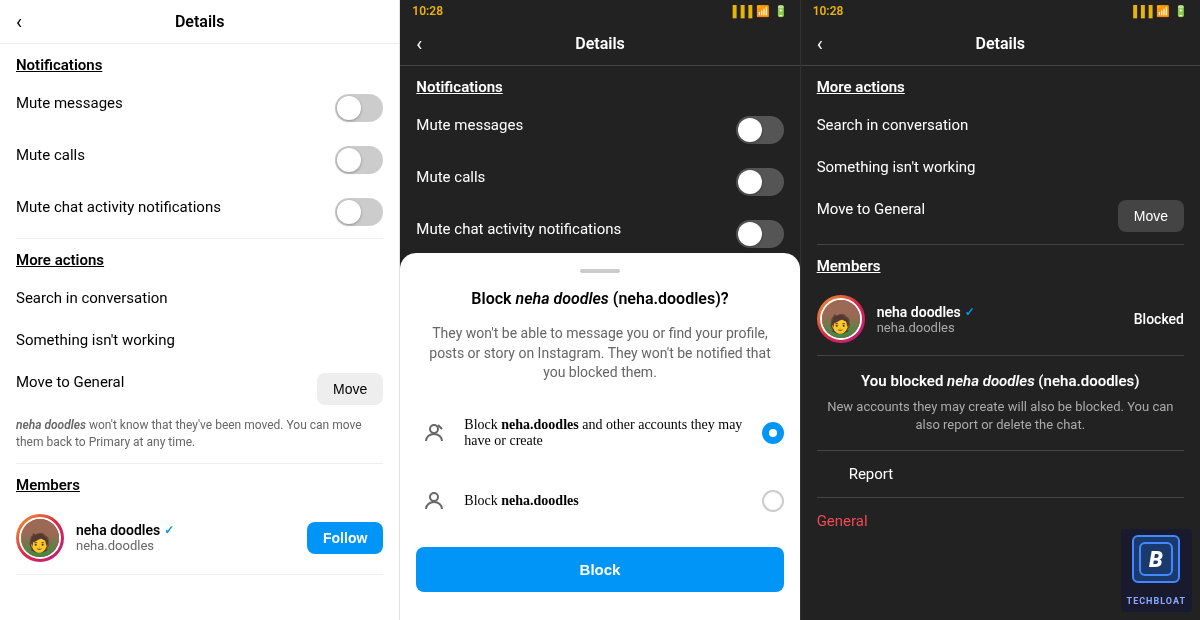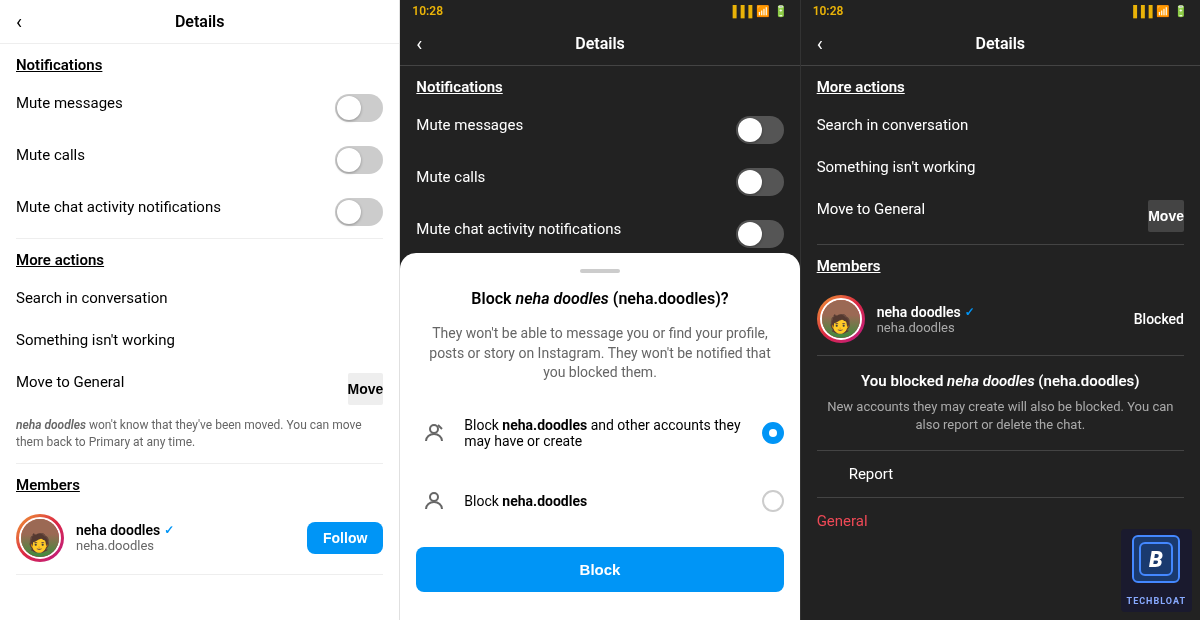--- a/index.html
+++ b/index.html
@@ -153,24 +153,24 @@
     }
 
     .toggle-dark {
       background: #555;
     }
 
     
     .move-btn {
       background: #eee;
       border: none;
-      border-radius: 2px;
-      padding: 8px 0;
+      border-radius: 8px;
+      padding: 8px 16px;
       font-size: 14px;
-      font-weight: 700;
+      font-weight: 400;
       cursor: pointer;
       color: #000;
     }
 
     .move-btn-dark {
       background: #444;
       color: #fff;
     }
 
     .move-btn-blue {
@@ -346,20 +346,21 @@
       text-align: center;
       padding: 0 24px 16px 24px;
       line-height: 1.4;
     }
 
     .modal-option {
       display: flex;
       align-items: center;
       padding: 16px 16px;
       gap: 12px;
+      font-family: Liberation Serif, serif;
     }
 
     .modal-option-icon {
       width: 36px;
       height: 36px;
       display: flex;
       align-items: center;
       justify-content: center;
       font-size: 20px;
       color: #666;

